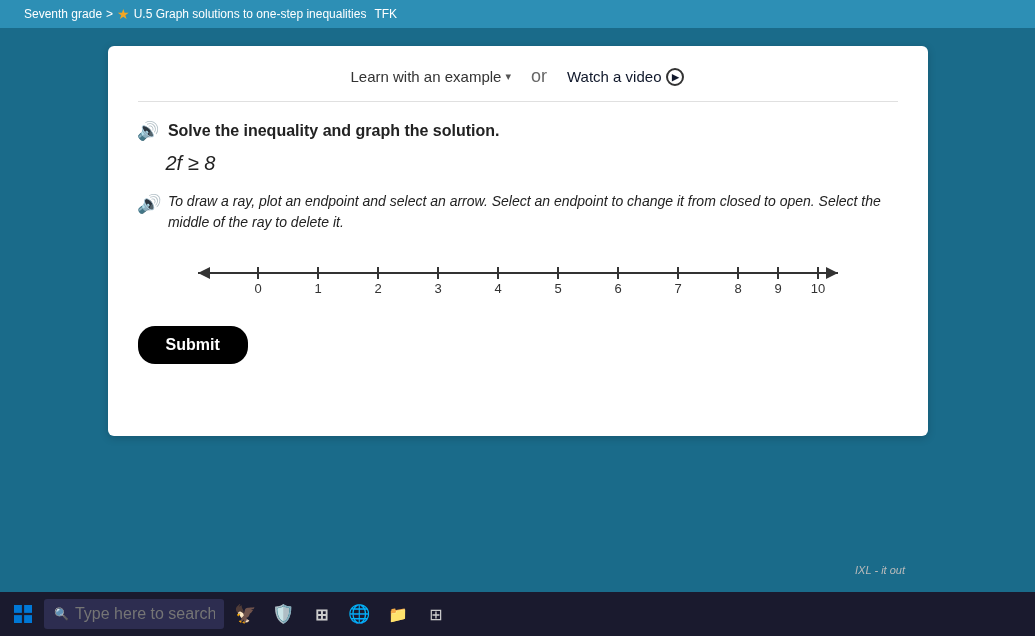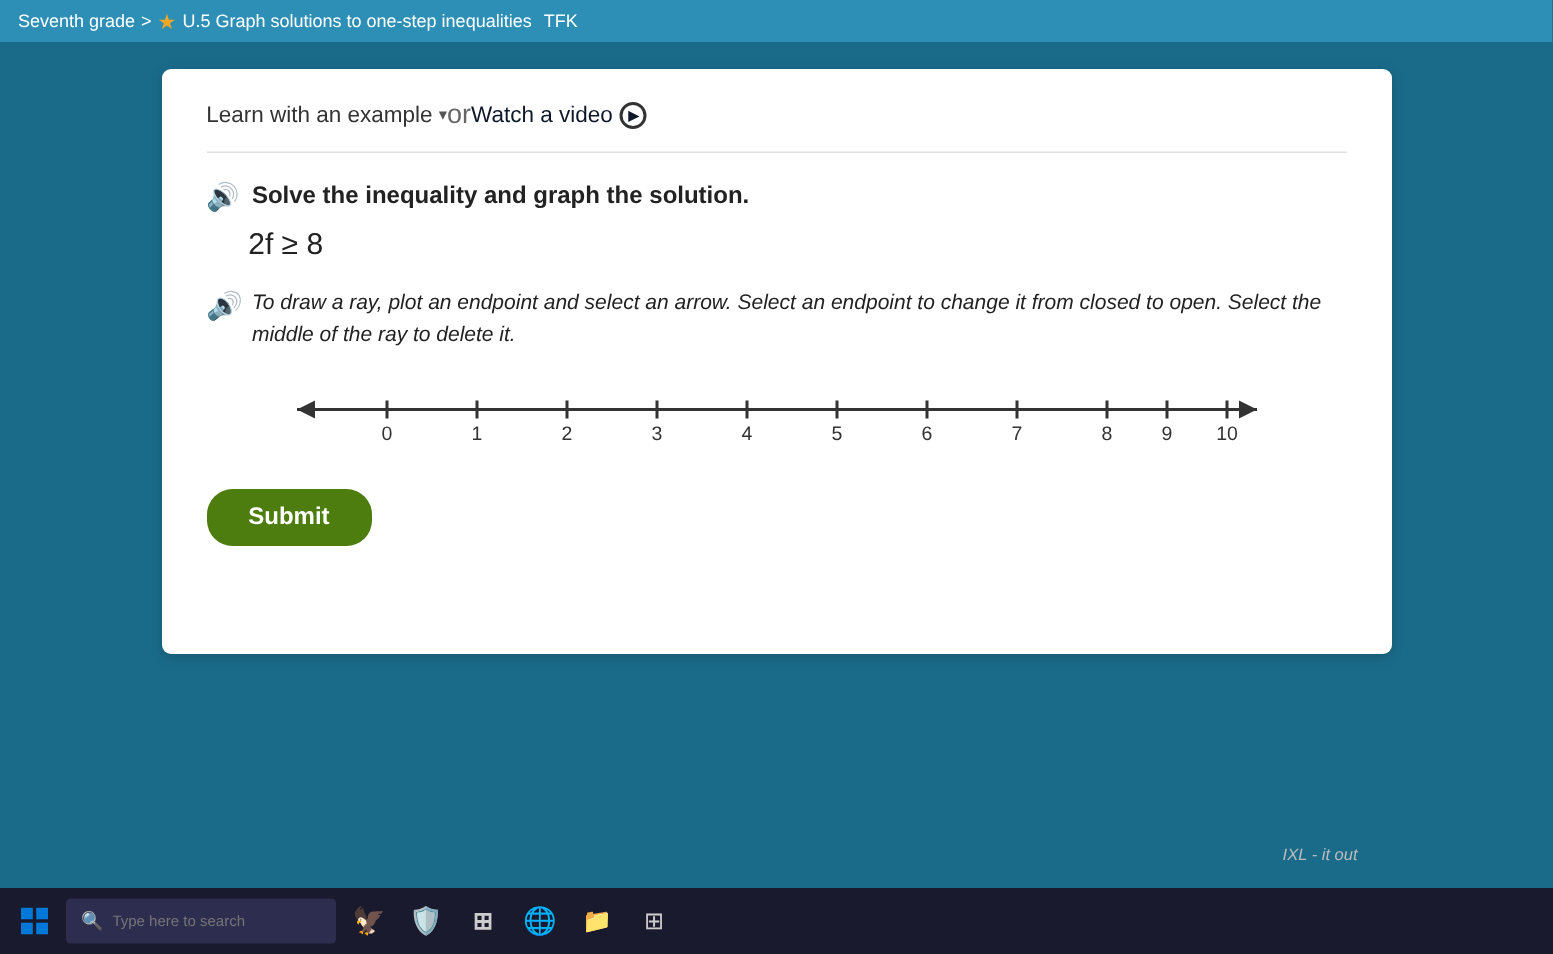--- a/index.html
+++ b/index.html
@@ -10,21 +10,21 @@
       font-family: Arial, sans-serif;
       background: #1a6b8a;
     }
 
     
     .top-bar {
       background: #2d8fb5;
       height: 28px;
       display: flex;
       align-items: center;
-      padding: 0 12px;
+      padding: 0 24px;
       font-size: 12px;
       color: #fff;
     }
     .top-bar .breadcrumb {
       display: flex;
       align-items: center;
       gap: 4px;
     }
 
     
@@ -43,21 +43,22 @@
       width: 820px;
       min-height: 390px;
       padding: 20px 30px 24px 30px;
       box-shadow: 0 2px 8px rgba(0,0,0,0.18);
     }
 
     
     .card-nav {
       display: flex;
       align-items: center;
-      gap: 0;
+      justify-content: center;
+      gap: 20px;
       margin-bottom: 18px;
       border-bottom: 1px solid #e0e0e0;
       padding-bottom: 14px;
     }
     .learn-example-btn {
       font-size: 15px;
       color: #333;
       cursor: pointer;
       display: flex;
       align-items: center;
@@ -109,20 +110,21 @@
     .speaker-icon {
       color: #1a6b8a;
       font-size: 18px;
     }
     .inequality-display {
       font-size: 20px;
       font-weight: 500;
       color: #222;
       margin-left: 28px;
       margin-bottom: 16px;
+      font-style: italic;
     }
 
     
     .instructions {
       font-size: 14px;
       color: #222;
       font-style: italic;
       line-height: 1.5;
       margin-bottom: 18px;
       display: flex;
@@ -139,21 +141,21 @@
       position: relative;
       height: 55px;
     }
     .number-line-svg {
       width: 100%;
       height: 55px;
     }
 
     
     .submit-btn {
-      background: #4d7c0f;
+      background: #000000;
       color: #fff;
       border: none;
       border-radius: 17px;
       padding: 10px 28px;
       font-size: 16px;
       font-weight: bold;
       cursor: pointer;
       margin-left: 0px;
     }
 
@@ -192,21 +194,21 @@
       padding: 3px 10px;
       gap: 6px;
       height: 30px;
       width: 180px;
     }
     .search-bar input {
       background: transparent;
       border: none;
       outline: none;
       color: #22c55e;
-      font-size: 10px;
+      font-size: 16px;
       width: 140px;
     }
     .search-icon {
       color: #aaa;
       font-size: 12px;
     }
     .taskbar-icon {
       width: 32px;
       height: 32px;
       display: flex;

